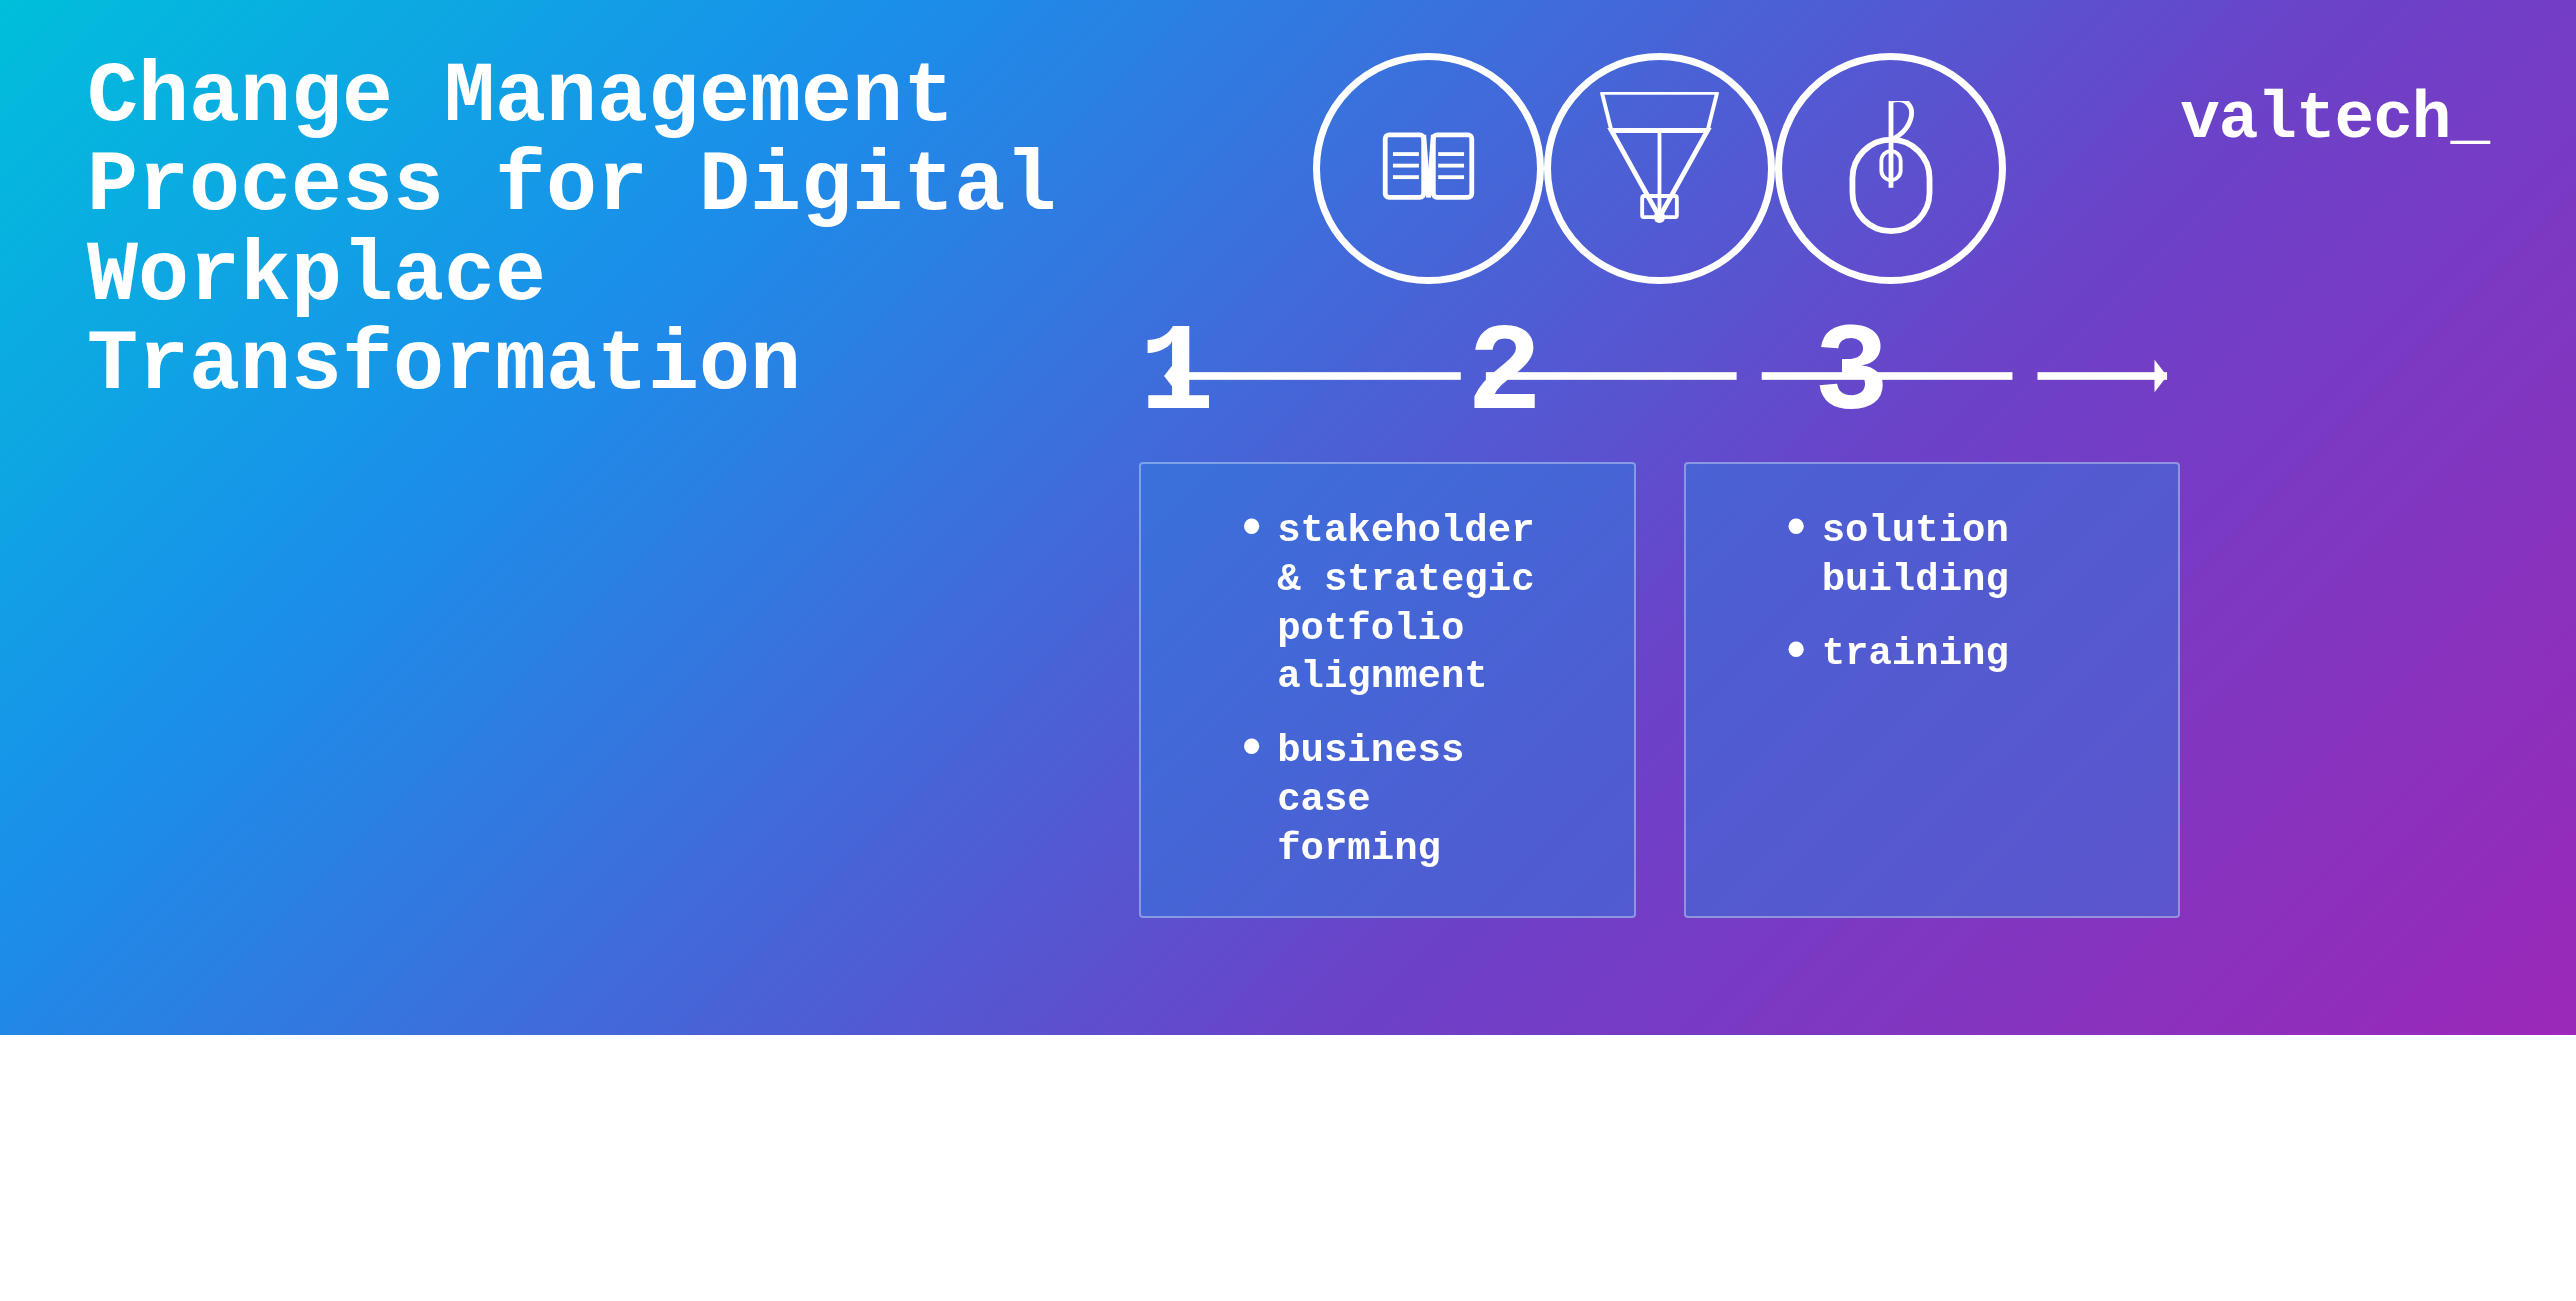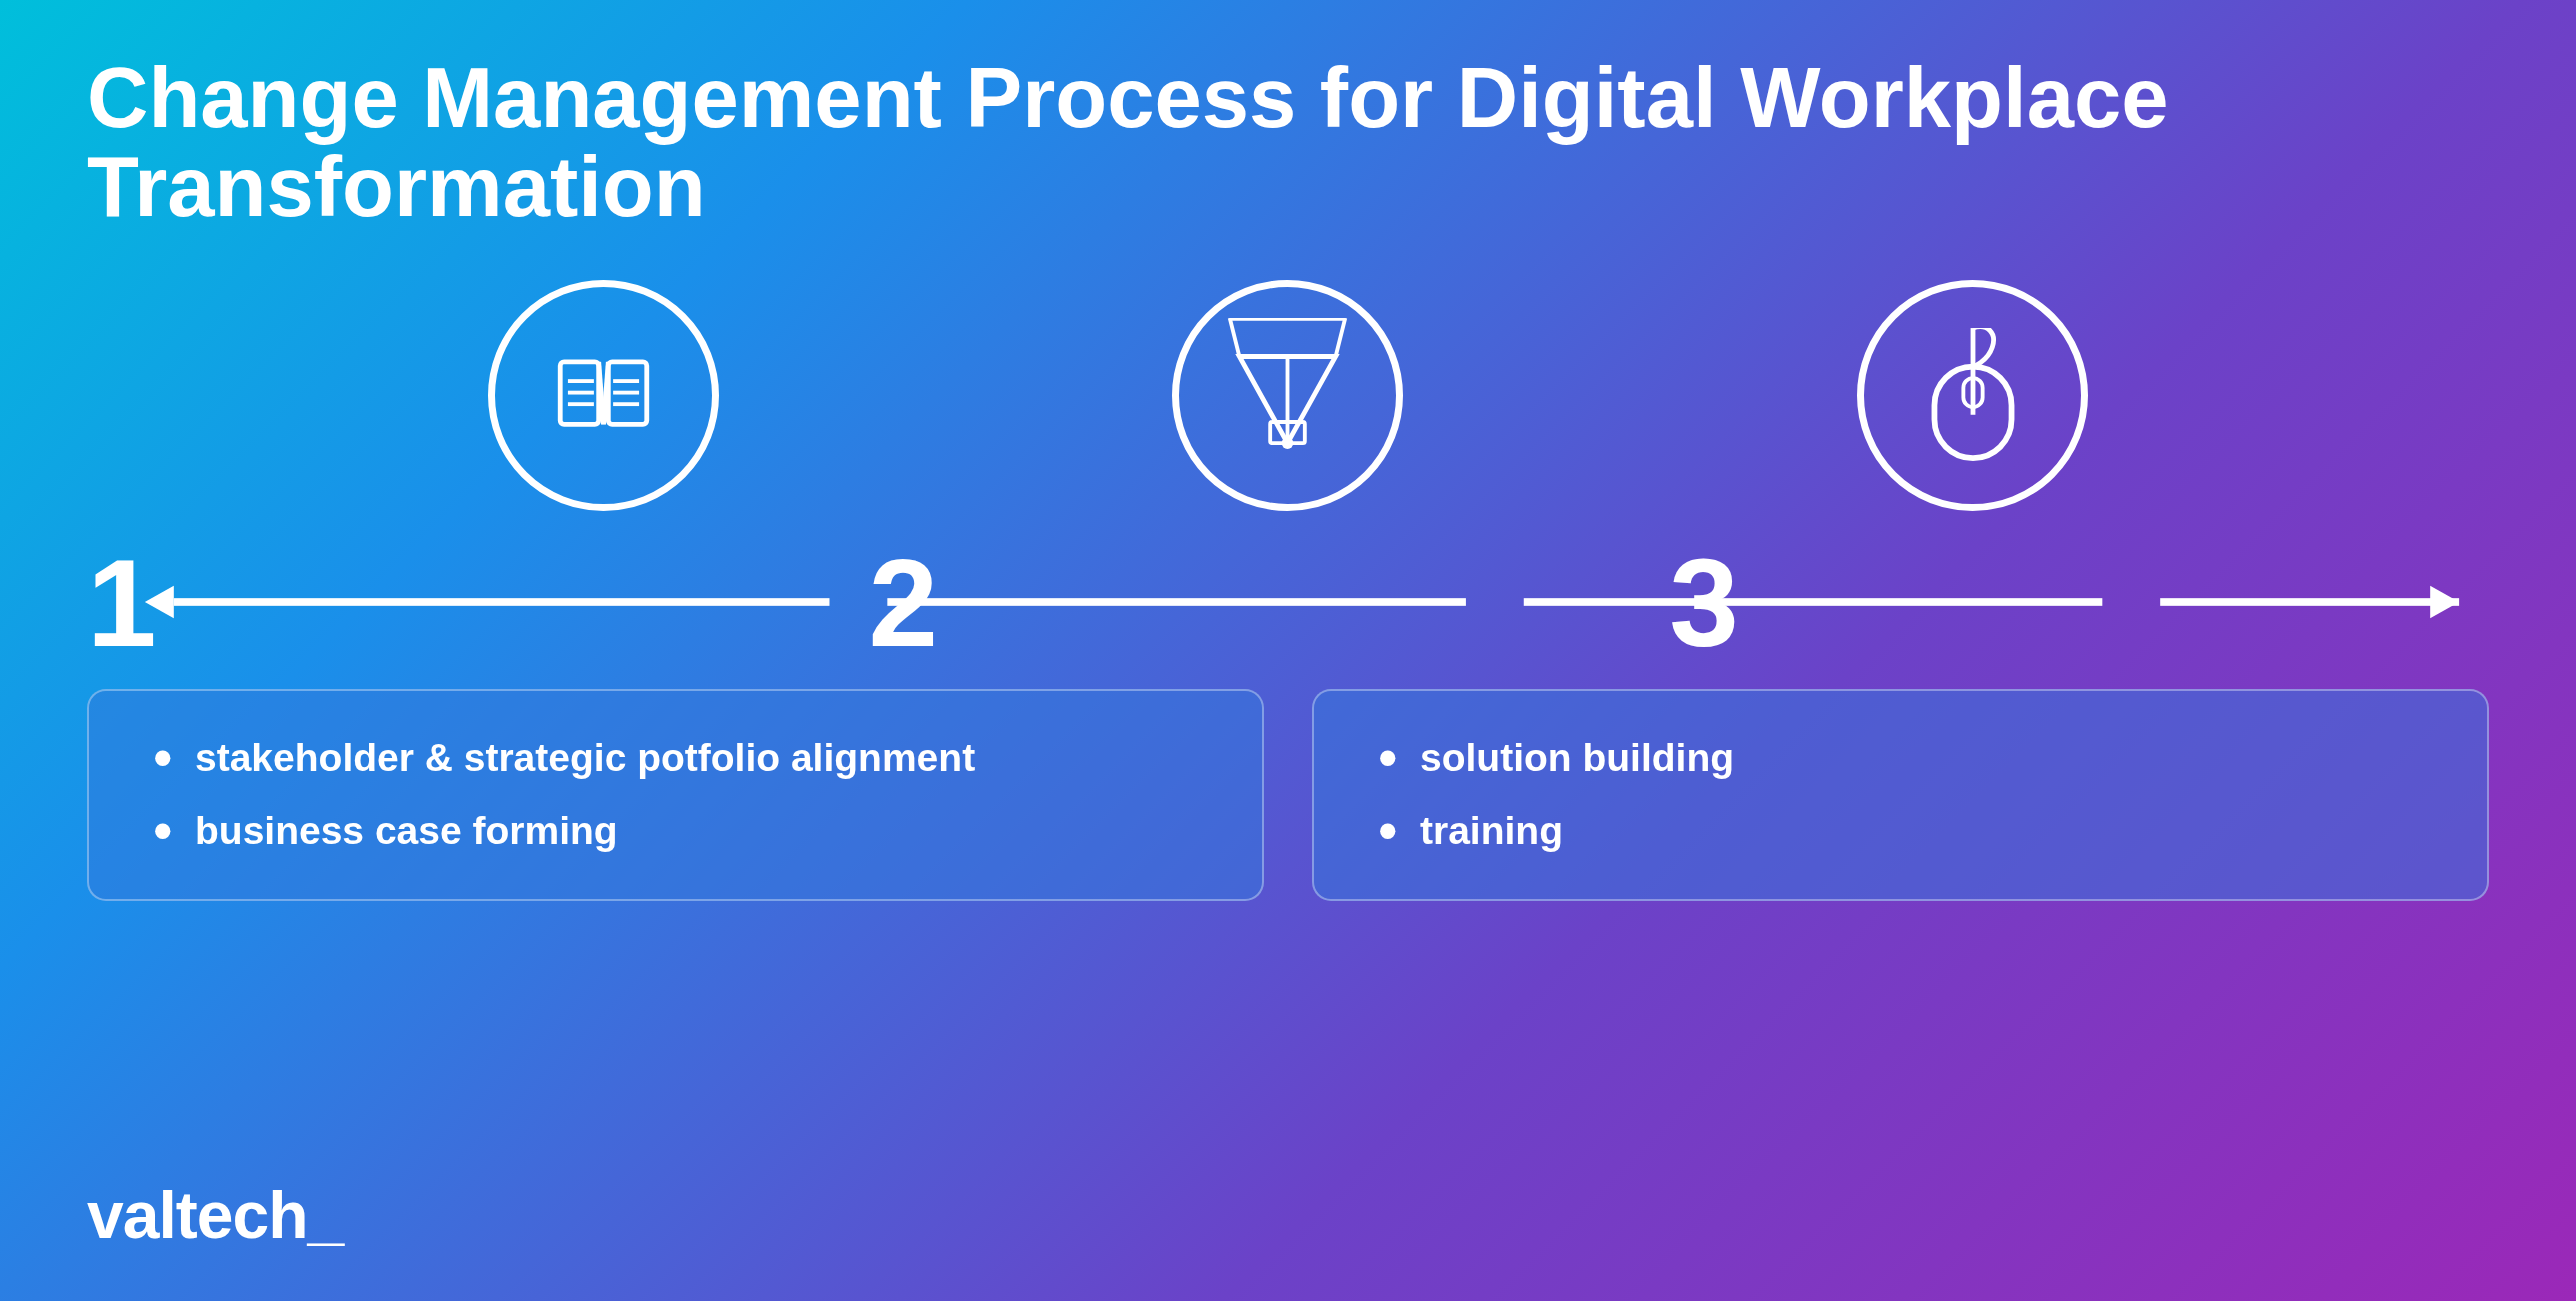--- a/index.html
+++ b/index.html
@@ -7,26 +7,26 @@
     body {
       width: 2576px;
       height: 1301px;
       overflow: hidden;
       font-family: 'Arial', sans-serif;
     }
 
     
     .page {
       width: 2576px;
-      height: 1301px;
+      height: 1035px;
       background: linear-gradient(135deg, #00bfdb 0%, #1a8fea 25%, #6b42c8 65%, #9b28b8 100%);
       padding: 53px 87px 48px 87px;
       display: flex;
-      flex-direction: column;
-      font-family: Liberation Sans, sans-serif;
+      flex-direction: row;
+      font-family: Liberation Mono, monospace;
     }
 
     .page-title {
       color: white;
       font-size: 85px;
       font-weight: 900;
       margin-bottom: 48px;
       line-height: 1.05;
     }
 
@@ -113,23 +113,23 @@
     
     .cards-area {
       display: flex;
       width: 100%;
       gap: 48px;
     }
 
     .info-card {
       flex: 1;
       background: rgba(50, 120, 220, 0.5);
-      border-radius: 19px;
+      border-radius: 4px;
       border: 2.9px solid rgba(255,255,255,0.35);
-      padding: 43px 53px;
+      padding: 43px 83px;
       color: white;
     }
 
     .info-card ul {
       list-style: none;
       padding: 0;
       margin: 0;
     }
 
     .info-card ul li {

